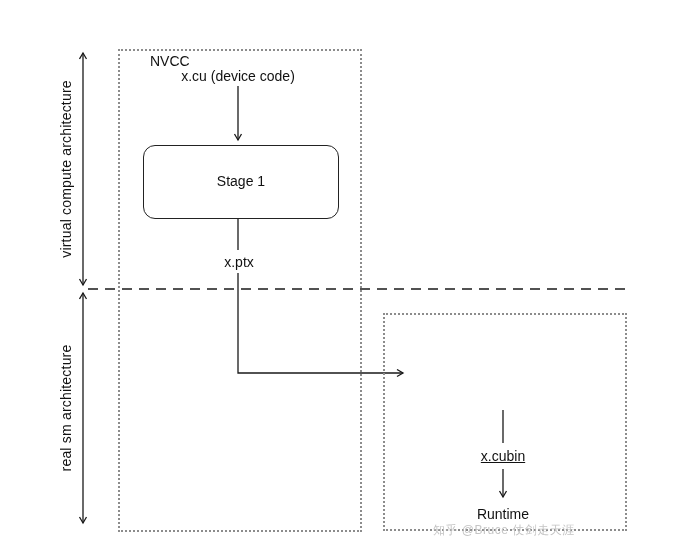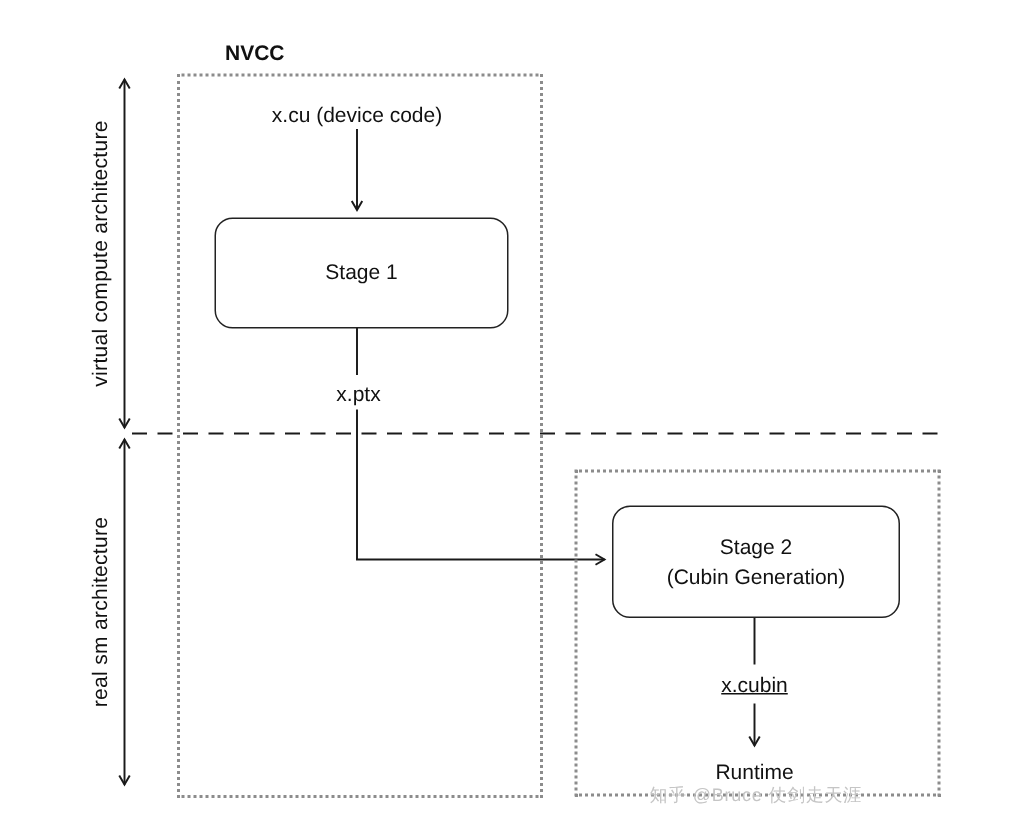--- a/index.html
+++ b/index.html
@@ -92,36 +92,32 @@
     <path d="M238 217 V250"></path>
     <path d="M238 273 V373 H403" marker-end="url(#arr)"></path>
     <path d="M503 410 V443"></path>
     <path d="M503 469 V497" marker-end="url(#arr)"></path>
   </svg>
 
   <div class="vlabel" style="left:66px;top:169px;">virtual compute architecture</div>
   <div class="vlabel" style="left:66px;top:408px;">real sm architecture</div>
 
   <div class="dotted-box" style="left:118px;top:49px;width:240px;height:479px;"></div>
-  <div class="box-label" style="left:143px;top:27px;font-weight:bold;">NVCC</div>
+  <div class="box-label" style="left:143px;top:53px;">NVCC</div>
 
   <div class="dotted-box" style="left:383px;top:313px;width:240px;height:214px;"></div>
 
   <div class="node-label" style="left:238px;top:76px;">x.cu (device code)</div>
 
   <div class="stage-box" style="left:143px;top:145px;width:194px;height:72px;">
     <span>Stage 1</span>
   </div>
 
   <div class="node-label" style="left:239px;top:262px;">x.ptx</div>
 
-  <div class="stage-box" style="left:408px;top:337px;width:190px;height:73px;">
-    <span>Stage 2</span>
-    <span>(Cubin Generation)</span>
-  </div>
 
   <div class="node-label" style="left:503px;top:456px;text-decoration:underline;">x.cubin</div>
 
   <div class="node-label" style="left:503px;top:514px;">Runtime</div>
 
   <div class="watermark">知乎 @Bruce 仗剑走天涯</div>
 
 </div>
 
 </body></html>

